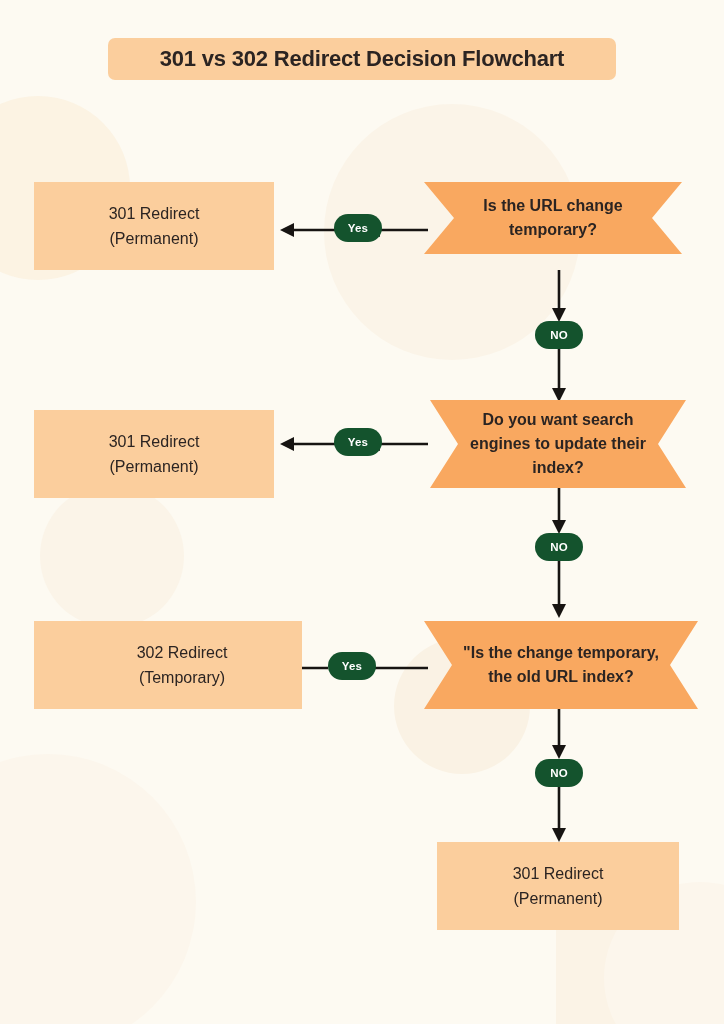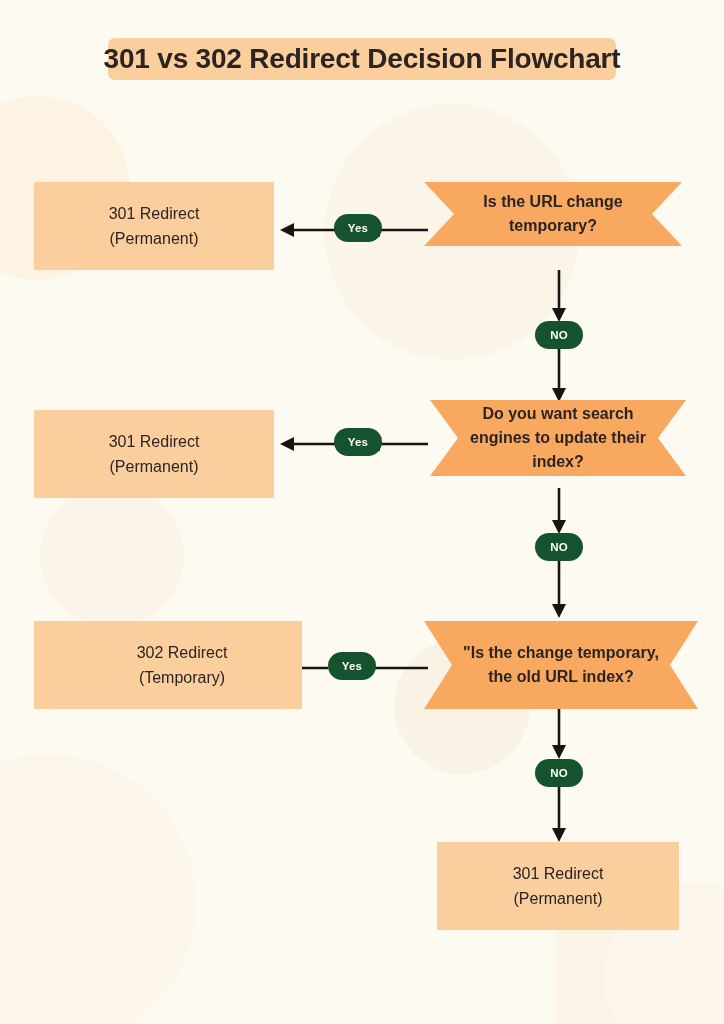--- a/index.html
+++ b/index.html
@@ -41,21 +41,21 @@
     width: 508px;
     height: 42px;
     background: #FBCE9D;
     border-radius: 7px;
     z-index: 3;
     display: flex;
     align-items: center;
     justify-content: center;
   }
   #title-text {
-    font-size: 28px;
+    font-size: 22px;
     font-weight: bold;
     color: #2B2422;
     letter-spacing: -0.2px;
     white-space: nowrap;
   }
 
   
   .result-box {
     position: absolute;
     background: #FBCE9D;
@@ -158,21 +158,21 @@
       <polygon points="2,16 16,9 16,23" fill="#171412"></polygon>
       <line x1="96" y1="16" x2="150" y2="16" stroke="#171412" stroke-width="2.6"></line>
       <polygon points="88,16 102,9 102,23" fill="#171412"></polygon>
     </svg>
   </div>
 
   <div class="pill" style="left:334px; top:214px; width:48px; height:28px;">
     <span class="pill-text">Yes</span>
   </div>
 
-  <div class="banner" style="left:424px; top:182px; width:258px; height:64px;">
+  <div class="banner" style="left:424px; top:182px; width:258px; height:72px;">
     <svg viewBox="0 0 258 88" preserveAspectRatio="none" xmlns="http://www.w3.org/2000/svg">
       <path d="M 0 0 L 258 0 L 228 44 L 258 88 L 0 88 L 30 44 Z" fill="#F9A860"></path>
     </svg>
     <div class="banner-text">
       <span class="banner-line">Is the URL change</span>
       <span class="banner-line">temporary?</span>
     </div>
   </div>
 
   <div class="connector" style="left:543px; top:270px; width:32px; height:52px;">
@@ -204,21 +204,21 @@
       <polygon points="2,16 16,9 16,23" fill="#171412"></polygon>
       <line x1="96" y1="16" x2="150" y2="16" stroke="#171412" stroke-width="2.6"></line>
       <polygon points="88,16 102,9 102,23" fill="#171412"></polygon>
     </svg>
   </div>
 
   <div class="pill" style="left:334px; top:428px; width:48px; height:28px;">
     <span class="pill-text">Yes</span>
   </div>
 
-  <div class="banner" style="left:430px; top:400px; width:256px; height:76px;">
+  <div class="banner" style="left:430px; top:400px; width:256px; height:88px;">
     <svg viewBox="0 0 256 88" preserveAspectRatio="none" xmlns="http://www.w3.org/2000/svg">
       <path d="M 0 0 L 256 0 L 228 44 L 256 88 L 0 88 L 28 44 Z" fill="#F9A860"></path>
     </svg>
     <div class="banner-text">
       <span class="banner-line">Do you want search</span>
       <span class="banner-line">engines to update their</span>
       <span class="banner-line">index?</span>
     </div>
   </div>
 

